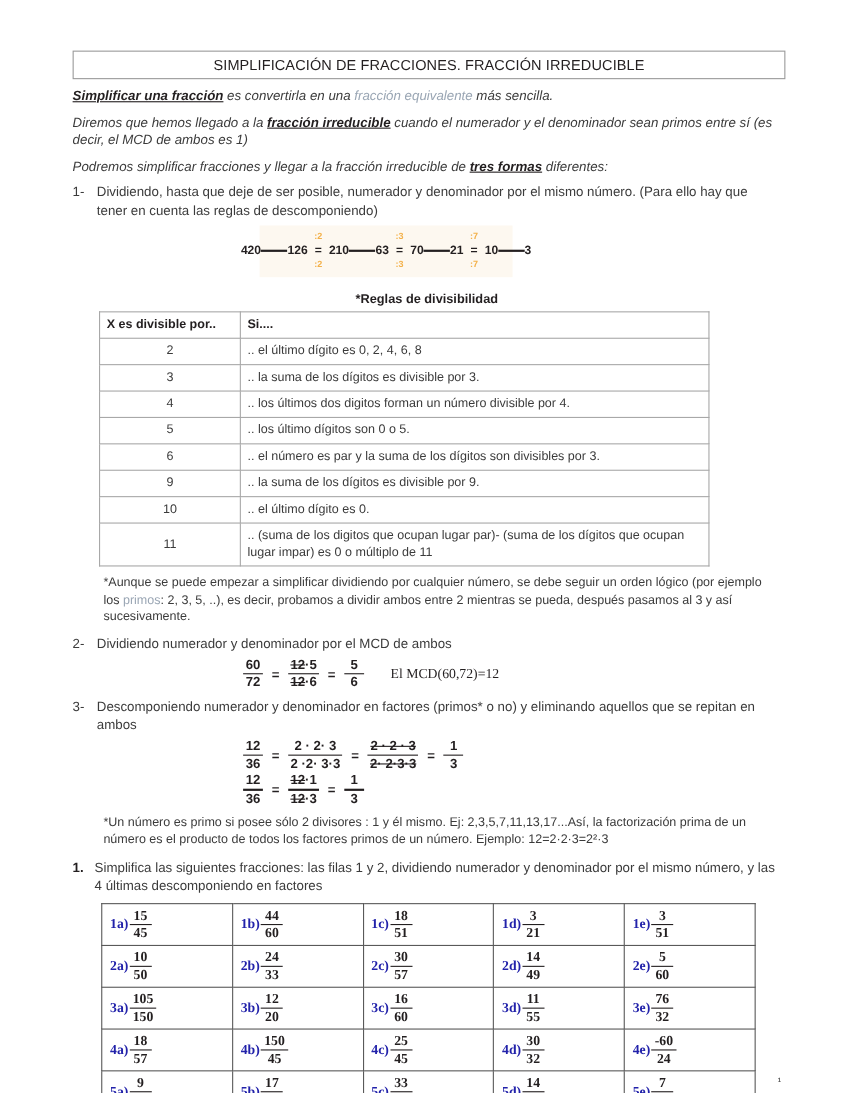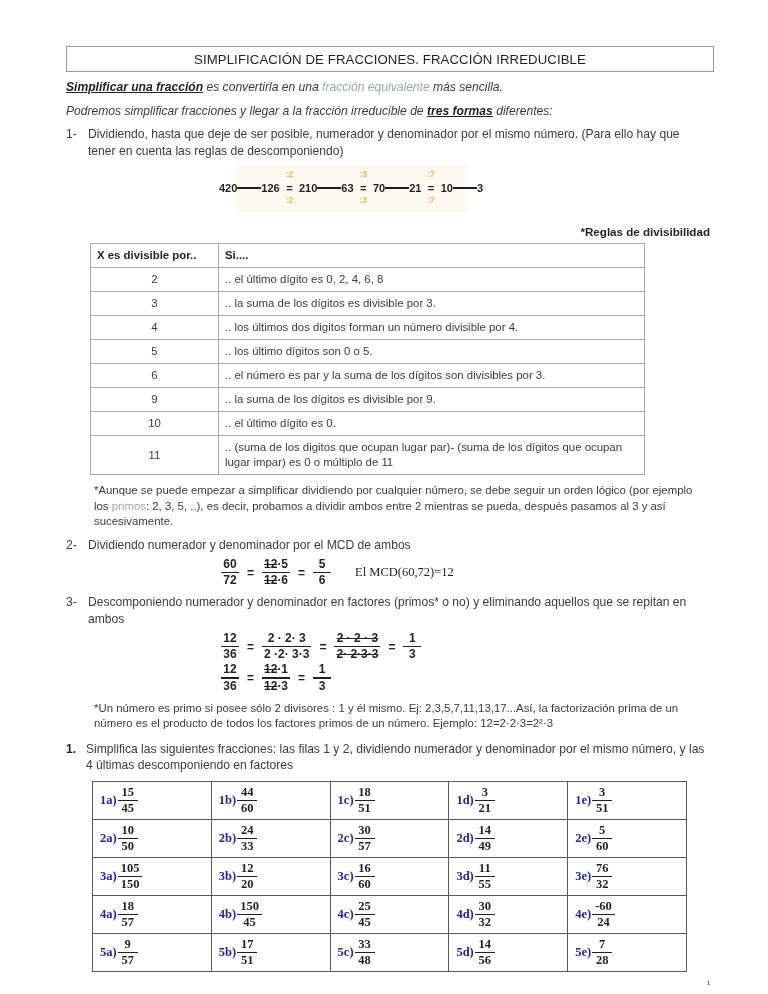--- a/index.html
+++ b/index.html
@@ -90,21 +90,21 @@
     line-height: 12px;
     font-size: 9px;
     font-weight: bold;
     padding: 0 2px;
   }
   .chain-op .d { color: #f3b14a; font-size: 8.2px; }
   .chain-op .eq { color: #231f20; font-size: 11px; padding: 1px 0; }
 
   
   .rules-caption {
-    text-align: right;
+    text-align: center;
     font-size: 11.6px;
     font-weight: bold;
     margin: 13px 0 5px 0;
     color: #231f20;
   }
   table.rules {
     border-collapse: collapse;
     width: 555px;
     margin-left: 24px;
     font-size: 11.4px;
@@ -215,20 +215,23 @@
 <div class="page">
 
   <div class="title-box">
     <span class="title-text">SIMPLIFICACIÓN DE FRACCIONES. FRACCIÓN IRREDUCIBLE</span>
   </div>
 
   <div class="para">
     <span class="p-under-bold">Simplificar una fracción</span><span> es convertirla en una </span><span class="p-grayblue">fracción equivalente</span><span> más sencilla.</span>
   </div>
 
+  <div class="para">
+    <span>Diremos que hemos llegado a la </span><span class="p-under-bold">fracción irreducible</span><span> cuando el numerador y el denominador sean primos entre sí (es decir, el MCD de ambos es 1)</span>
+  </div>
 
   <div class="para">
     <span>Podremos simplificar fracciones y llegar a la fracción irreducible de </span><span class="p-under-bold">tres formas</span><span> diferentes:</span>
   </div>
 
   <div class="numlist">
     <span class="marker">1-</span>
     <span class="body">Dividiendo, hasta que deje de ser posible, numerador y denominador por el mismo número. (Para ello hay que tener en cuenta las reglas de descomponiendo)</span>
   </div>
 

